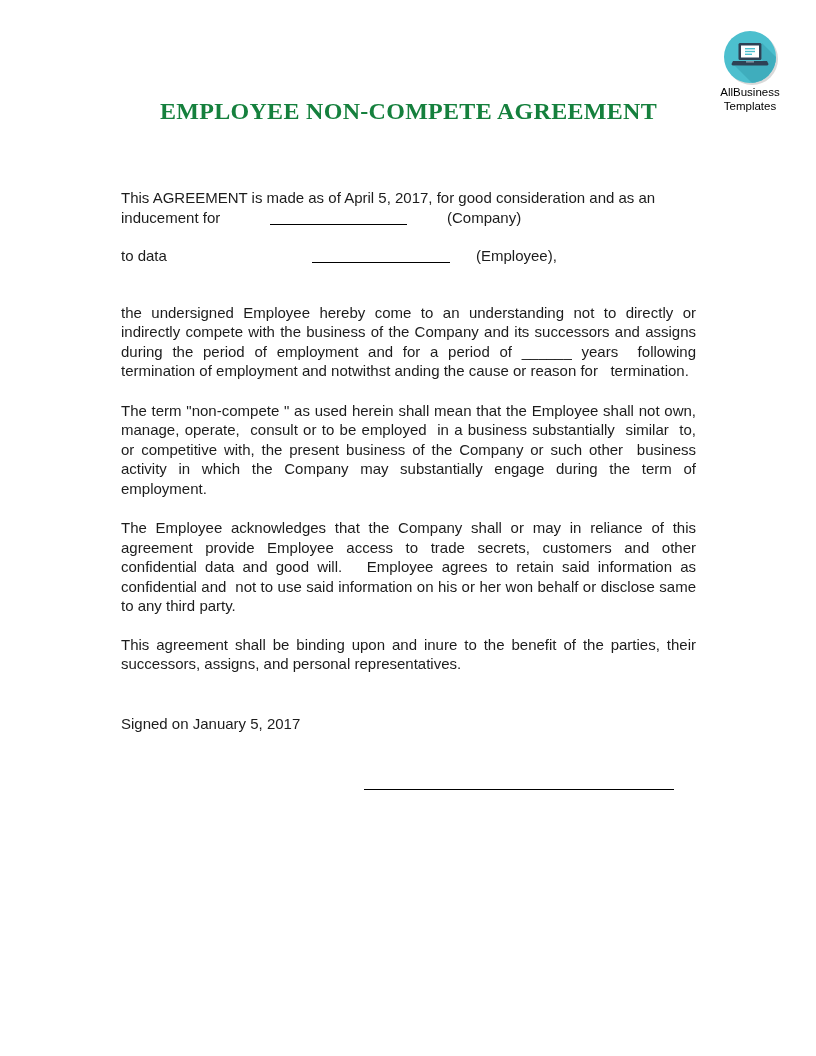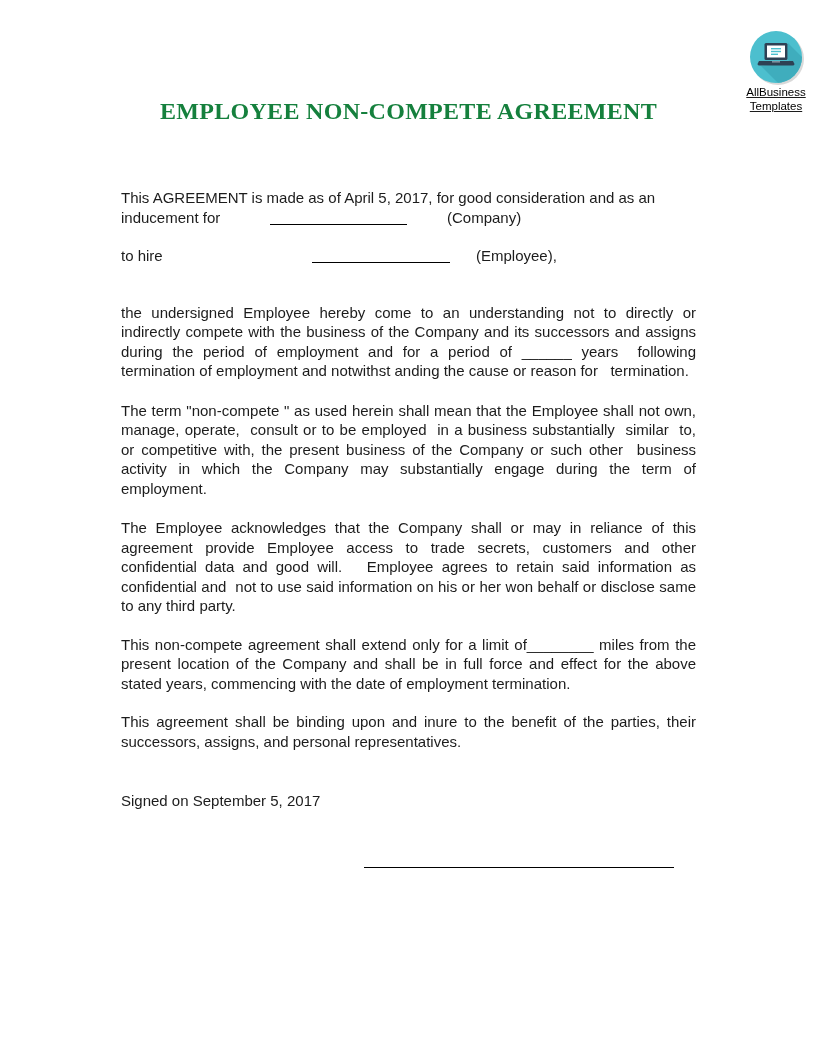--- a/index.html
+++ b/index.html
@@ -9,24 +9,23 @@
     font-family: "Liberation Sans", "DejaVu Sans", sans-serif;
     color: #1c1c1c;
     position: relative;
     overflow: hidden;
   }
 
   
   .logo {
     position: absolute;
     top: 29px;
-    left: 738px;
+    left: 712px;
     width: 76px;
     text-align: center;
-    text-decoration: underline;
   }
   .logo svg { display: block; }
   .brand {
     font-size: 11.5px;
     line-height: 12.5px;
     color: #000000;
     margin-top: 1px;
     white-space: nowrap;
   }
 
@@ -140,31 +139,30 @@
 
   <p class="body-text single intro">This AGREEMENT is made as of April 5, 2017, for good consideration and as an</p>
 
   <div class="fill-row row-company">
     <span>inducement for</span>
     <span class="blank blank-company"></span>
     <span class="paren paren-company">(Company)</span>
   </div>
 
   <div class="fill-row row-employee">
-    <span>to hire</span>
+    <span>to data</span>
     <span class="blank blank-employee"></span>
     <span class="paren paren-employee">(Employee),</span>
   </div>
 
   <p class="body-text para-1">the undersigned Employee hereby come to an understanding not to directly or indirectly compete with the business of the Company and its successors and assigns during the period of employment and for a period of ______ years  following termination of employment and notwithst anding the cause or reason for   termination.</p>
   <p class="body-text para-2">The term "non-compete " as used herein shall mean that the Employee shall not own, manage, operate,  consult or to be employed  in a business substantially  similar  to,  or competitive with, the present business of the Company or such other  business activity in which the Company may substantially engage during the term of employment.</p>
   <p class="body-text para-3">The Employee acknowledges that the Company shall or may in reliance of this agreement provide Employee access to trade secrets, customers and other confidential data and good will.   Employee agrees to retain said information as confidential and  not to use said information on his or her won behalf or disclose same to any third party.</p>
-  <p class="body-text para-4">This non-compete agreement shall extend only for a limit of________ miles from the present location of the Company and shall be in full force and effect for the above stated years, commencing with the date of employment termination.</p>
   <p class="body-text para-5">This agreement shall be binding upon and inure to the benefit of the parties, their successors, assigns, and personal representatives.</p>
 
-  <p class="body-text single signed">Signed on September 5, 2017</p>
+  <p class="body-text single signed">Signed on January 5, 2017</p>
 
 
   <div class="sig-block-2">
     <div class="sig-line"></div>
   </div>
 
 </div>
 
 </body></html>

